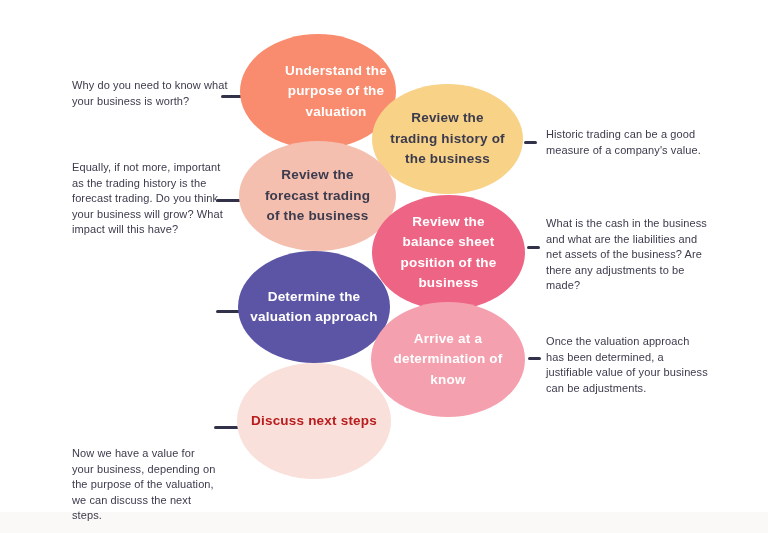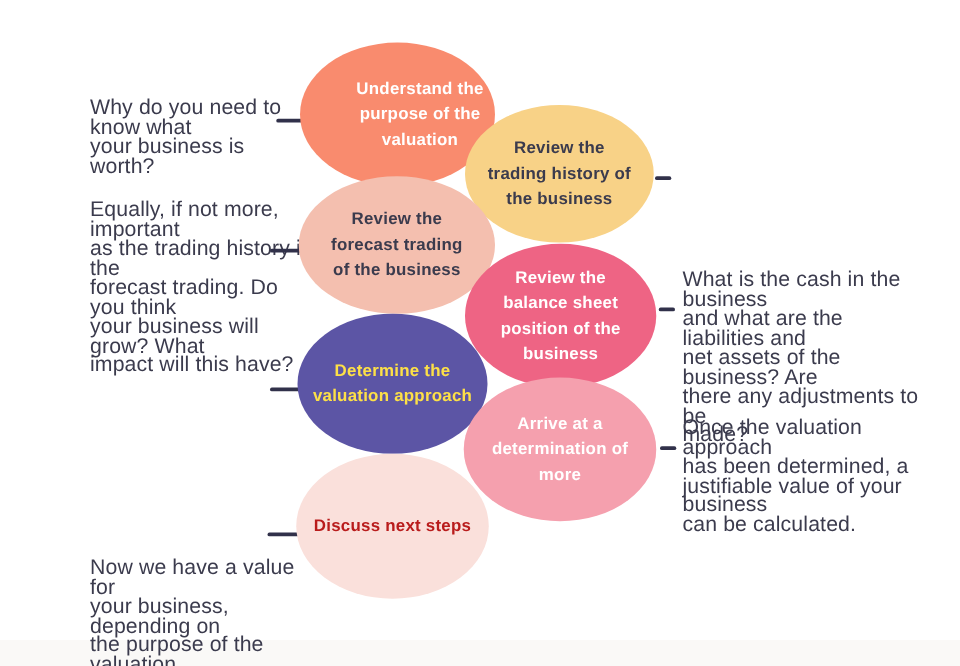--- a/index.html
+++ b/index.html
@@ -14,21 +14,21 @@
     background: #ffffff;
     overflow: hidden;
   }
   .bottom-band {
     position: absolute; left: 0; top: 512px; width: 768px; height: 21px;
     background: #faf9f7;
   }
   
   .note {
     position: absolute;
-    font-size: 17px;
+    font-size: 11px;
     line-height: 15.5px;
     color: #3b3b4d;
     white-space: pre-line;
     letter-spacing: 0.1px;
   }
   .n1 { left: 72px;  top: 78px;  width: 175px; }
   .n3 { left: 72px;  top: 160px; width: 180px; }
   .n5 { left: 72px;  top: 272px; width: 165px; }
   .n7 { left: 72px;  top: 398px; width: 170px; margin-top: 48px; }
   .n2 { left: 546px; top: 127px; width: 185px; }
@@ -74,34 +74,36 @@
 </style>
 </head>
 <body>
 
 <div class="canvas">
 
   <div class="bottom-band"></div>
 
   <div class="note n1">Why do you need to know what
 your business is worth?</div>
+  <div class="note n2">Historic trading can be a good
+measure of a company's value.</div>
   <div class="note n3">Equally, if not more, important
 as the trading history is the
 forecast trading. Do you think
 your business will grow? What
 impact will this have?</div>
   <div class="note n4">What is the cash in the business
 and what are the liabilities and
 net assets of the business? Are
 there any adjustments to be
 made?</div>
   <div class="note n6">Once the valuation approach
 has been determined, a
 justifiable value of your business
-can be calculated.</div>
+can be adjustments.</div>
   <div class="note n7">Now we have a value for
 your business, depending on
 the purpose of the valuation,
 we can discuss the next
 steps.</div>
 
   <div class="connector c1" style="background: rgb(49, 49, 74);"></div>
   <div class="connector c2" style="background: rgb(49, 49, 74);"></div>
   <div class="connector c3" style="background: rgb(49, 49, 74);"></div>
   <div class="connector c4" style="background: rgb(49, 49, 74);"></div>
@@ -124,25 +126,25 @@
 forecast trading
 of the business</span>
   </div>
   <div class="ellipse e4" style="background: rgb(238, 100, 132);">
     <span class="ellipse-label" style="color: rgb(255, 255, 255);">Review the
 balance sheet
 position of the
 business</span>
   </div>
   <div class="ellipse e5" style="background: rgb(92, 85, 165);">
-    <span class="ellipse-label" style="color: #fde047;">Determine the
+    <span class="ellipse-label" style="color: #ffffff;">Determine the
 valuation approach</span>
   </div>
   <div class="ellipse e6" style="background: rgb(245, 160, 174);">
     <span class="ellipse-label" style="color: rgb(255, 255, 255);">Arrive at a
 determination of
-more</span>
+know</span>
   </div>
   <div class="ellipse e7" style="background: rgb(250, 224, 219);">
     <span class="ellipse-label" style="color: #b91c1c;">Discuss next steps</span>
   </div>
 
 </div>
 
 </body></html>

